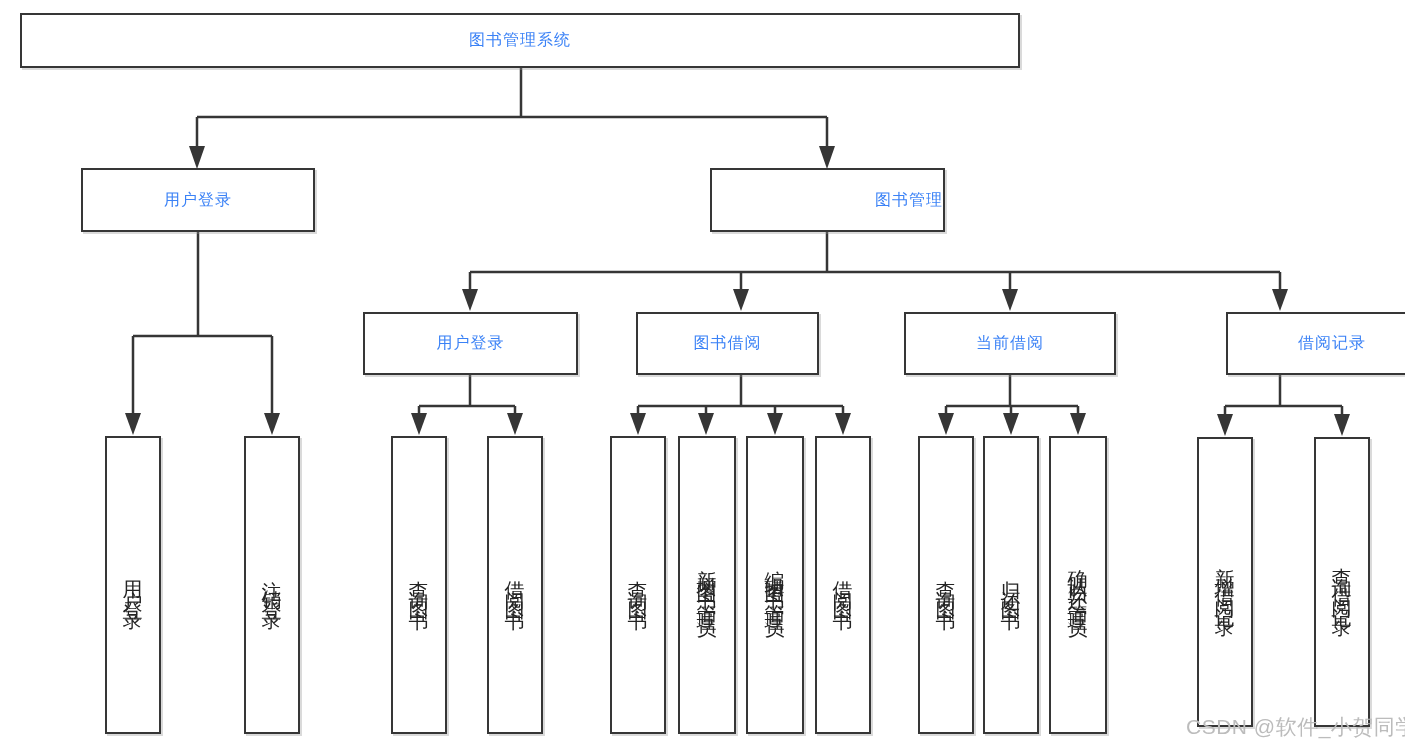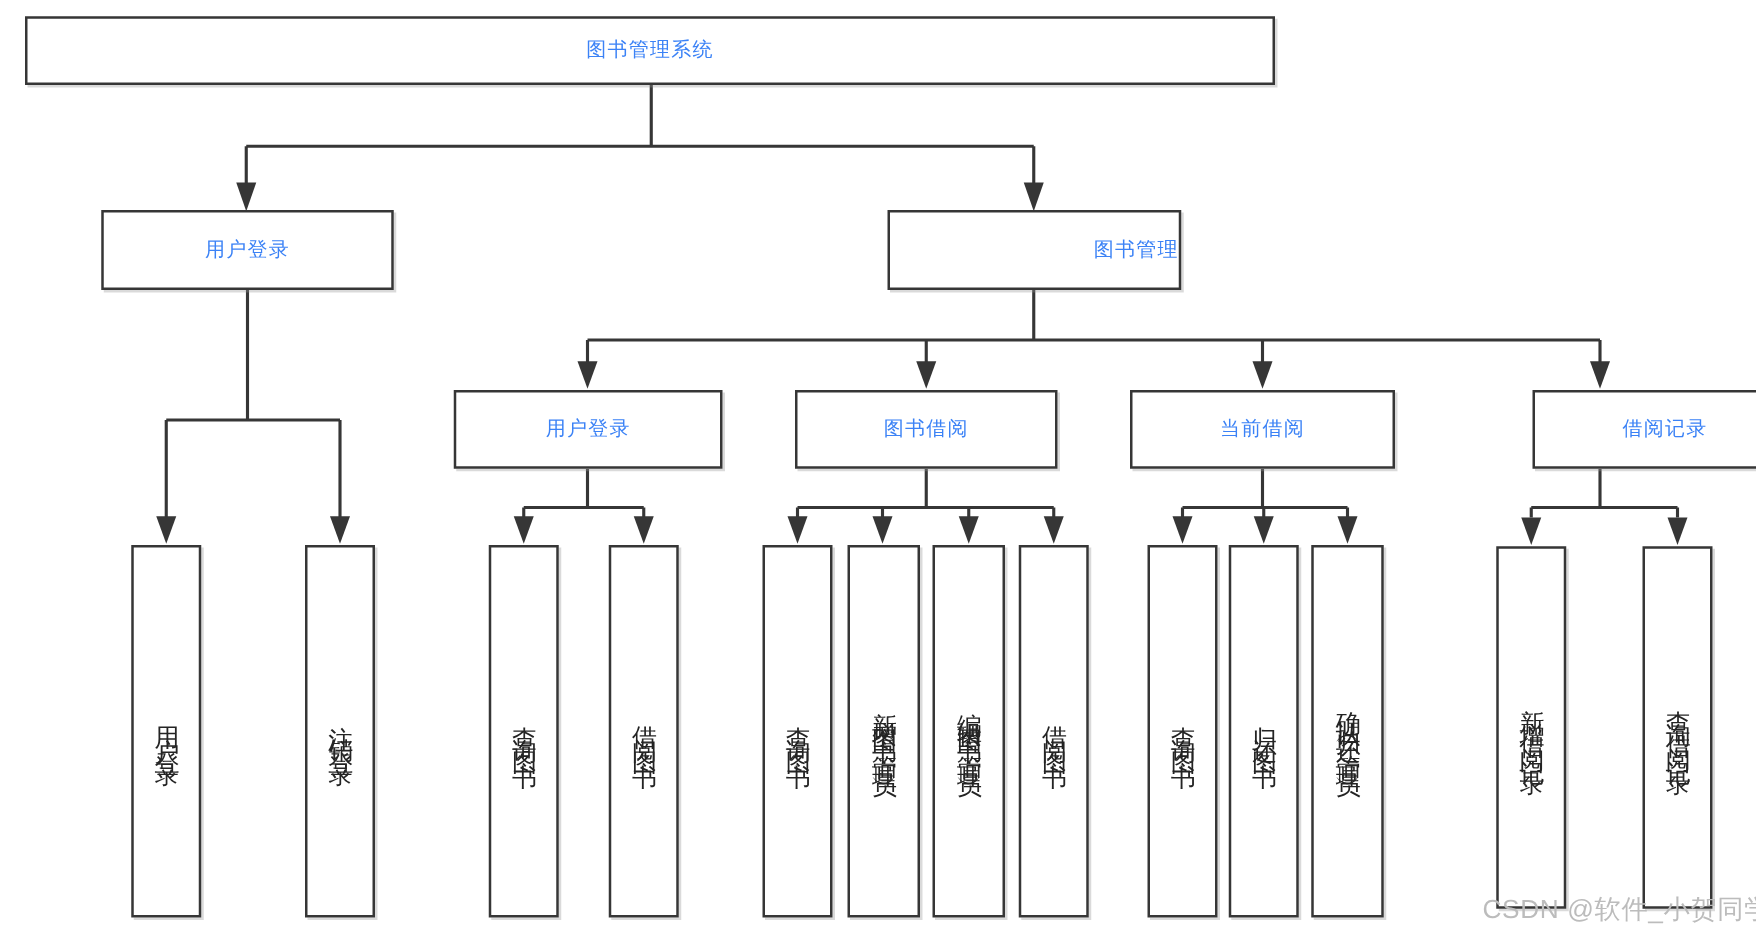--- a/index.html
+++ b/index.html
@@ -98,21 +98,21 @@
   <div class="box" style="left:81px; top:168px; width:234px; height:64px;">
     <span class="h-label">用户登录</span>
   </div>
   <div class="box" style="left:710px; top:168px; width:235px; height:64px;justify-content:flex-end;">
     <span class="h-label">图书管理</span>
   </div>
 
   <div class="box" style="left:363px; top:312px; width:215px; height:63px;">
     <span class="h-label">用户登录</span>
   </div>
-  <div class="box" style="left:636px; top:312px; width:210px; height:63px;">
+  <div class="box" style="left:636px; top:312px; width:183px; height:63px;">
     <span class="h-label">图书借阅</span>
   </div>
   <div class="box" style="left:904px; top:312px; width:212px; height:63px;">
     <span class="h-label">当前借阅</span>
   </div>
   <div class="box" style="left:1226px; top:312px; width:212px; height:63px;">
     <span class="h-label">借阅记录</span>
   </div>
 
   <div class="box" style="left:105px; top:436px; width:56px; height:298px;">

